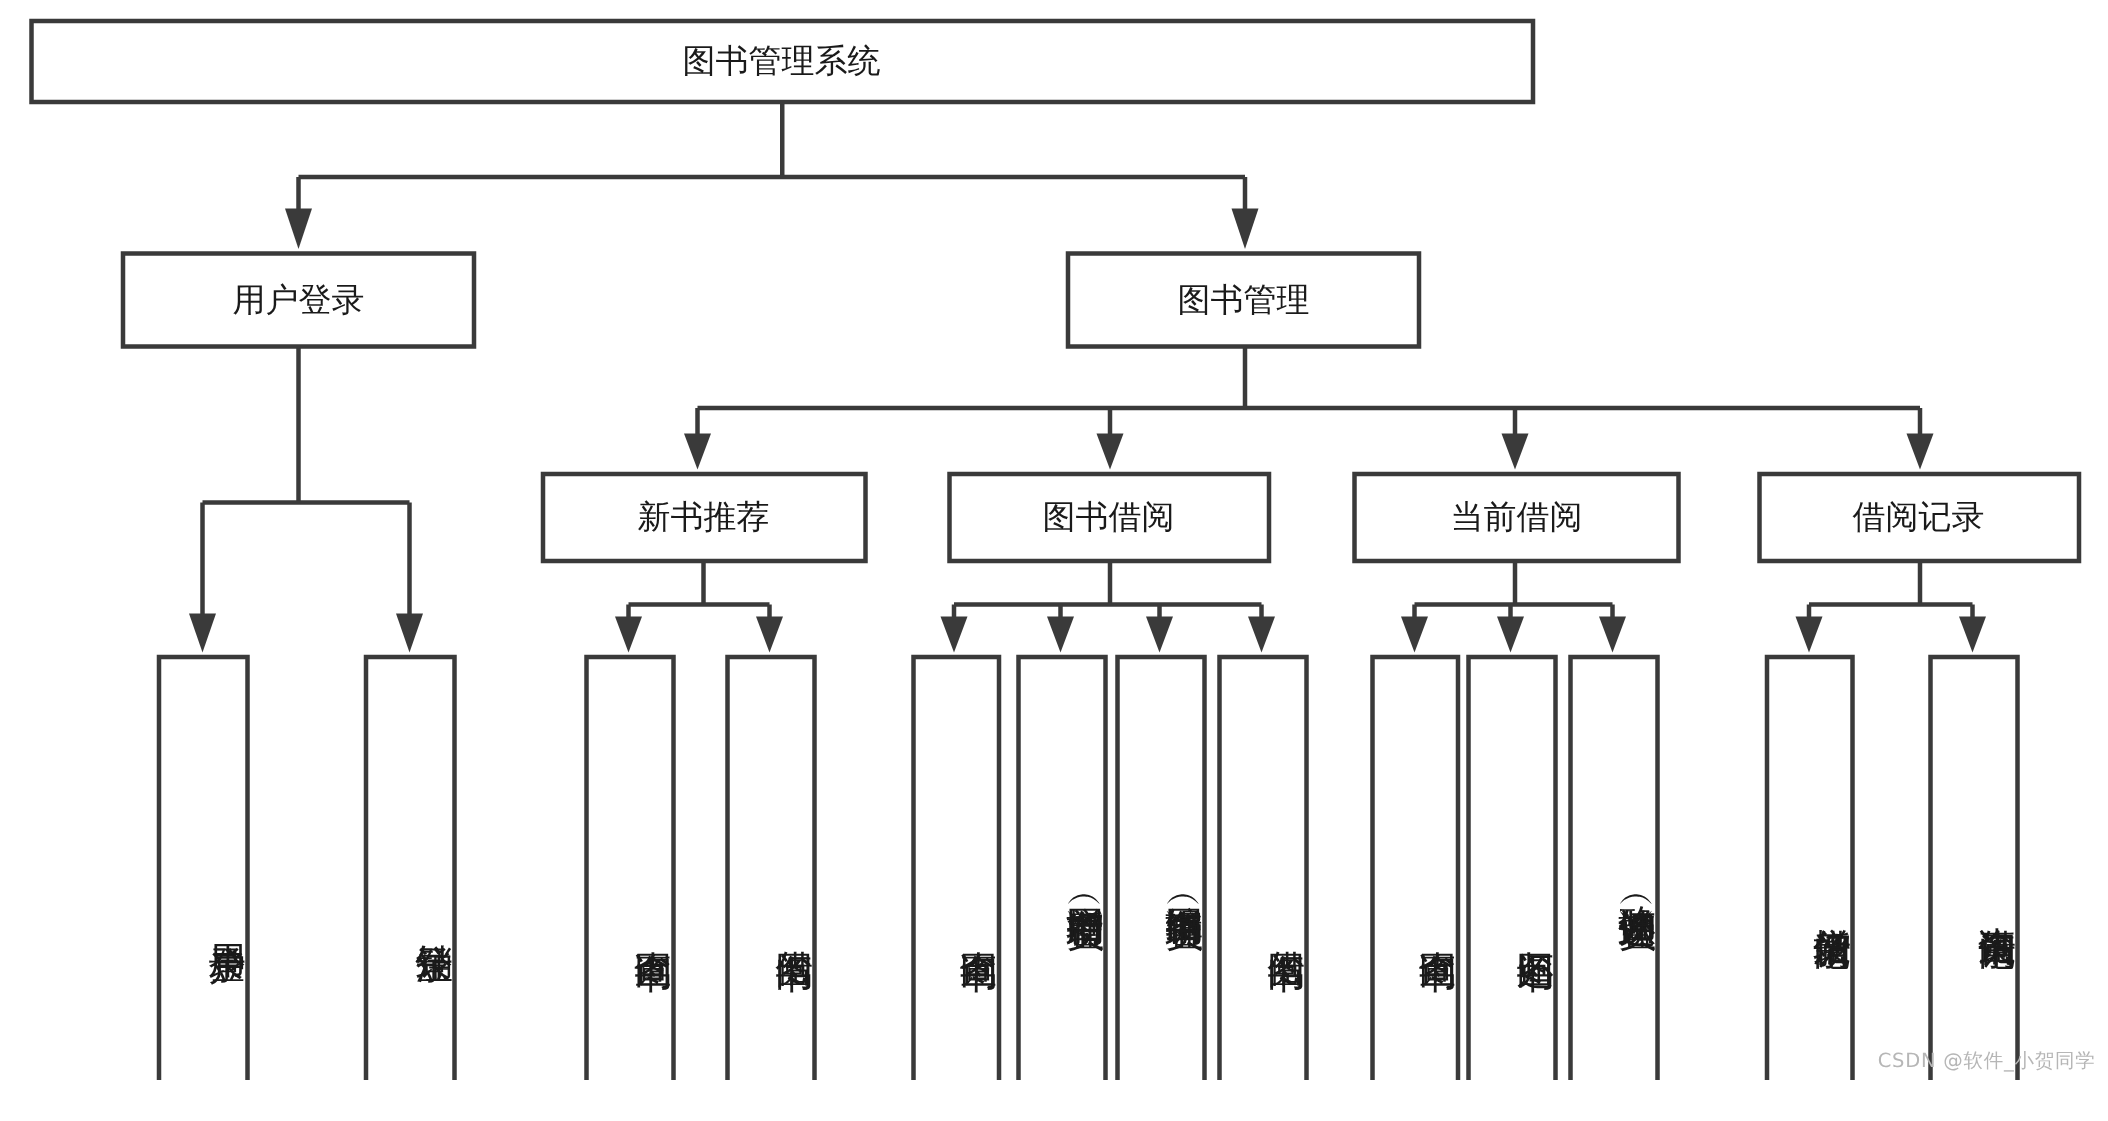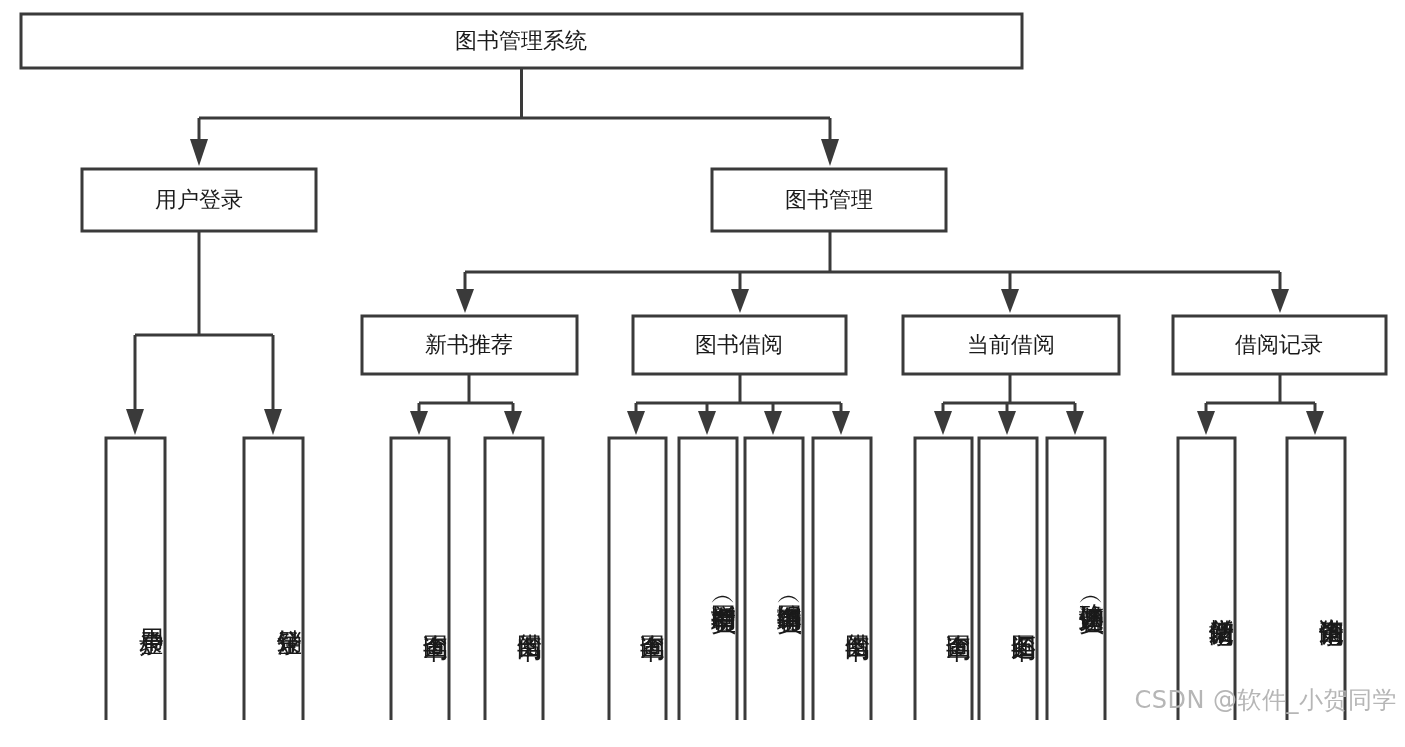--- a/index.html
+++ b/index.html
@@ -59,21 +59,21 @@
     display: flex;
     align-items: flex-start;
     justify-content: center;
     pointer-events: none;
   }
   .watermark {
     position: absolute;
     right: 8px;
     bottom: 4px;
     font-family: "DejaVu Sans", "Liberation Sans", sans-serif;
-    font-size: 24px;
+    font-size: 13px;
     color: #b6b6b6;
     white-space: nowrap;
     letter-spacing: 0.5px;
   }
 </style>
 </head>
 <body>
 
 <div id="stage">
 

